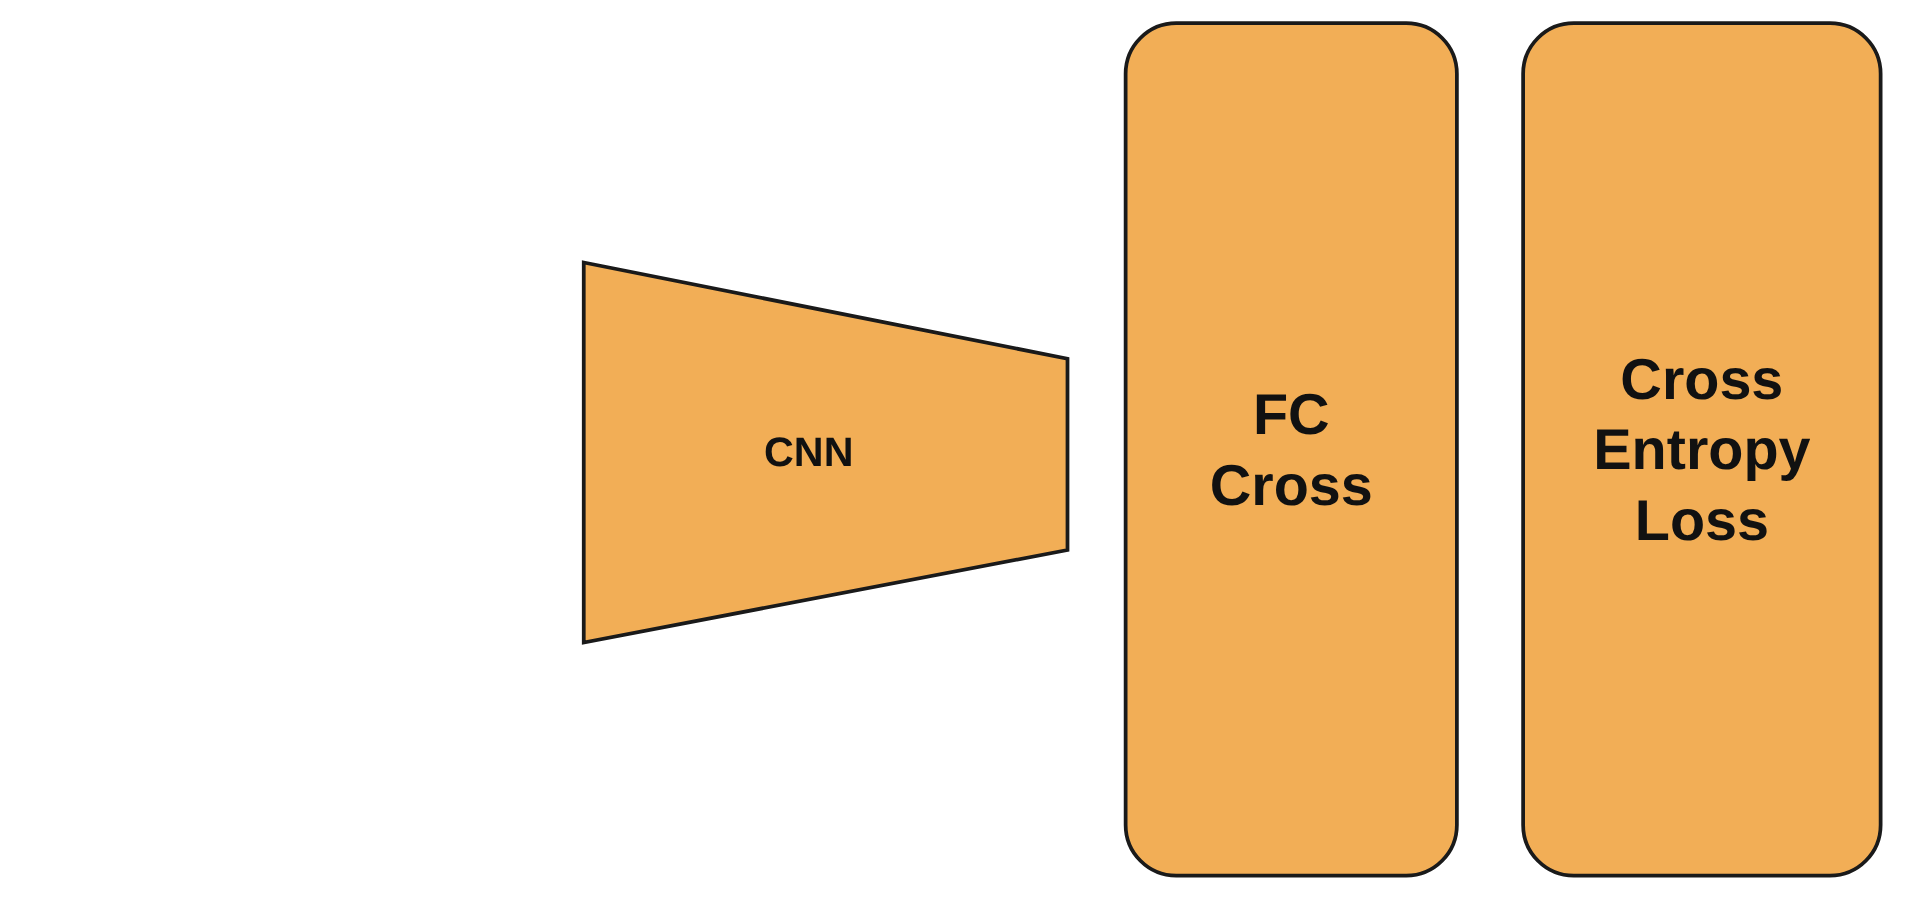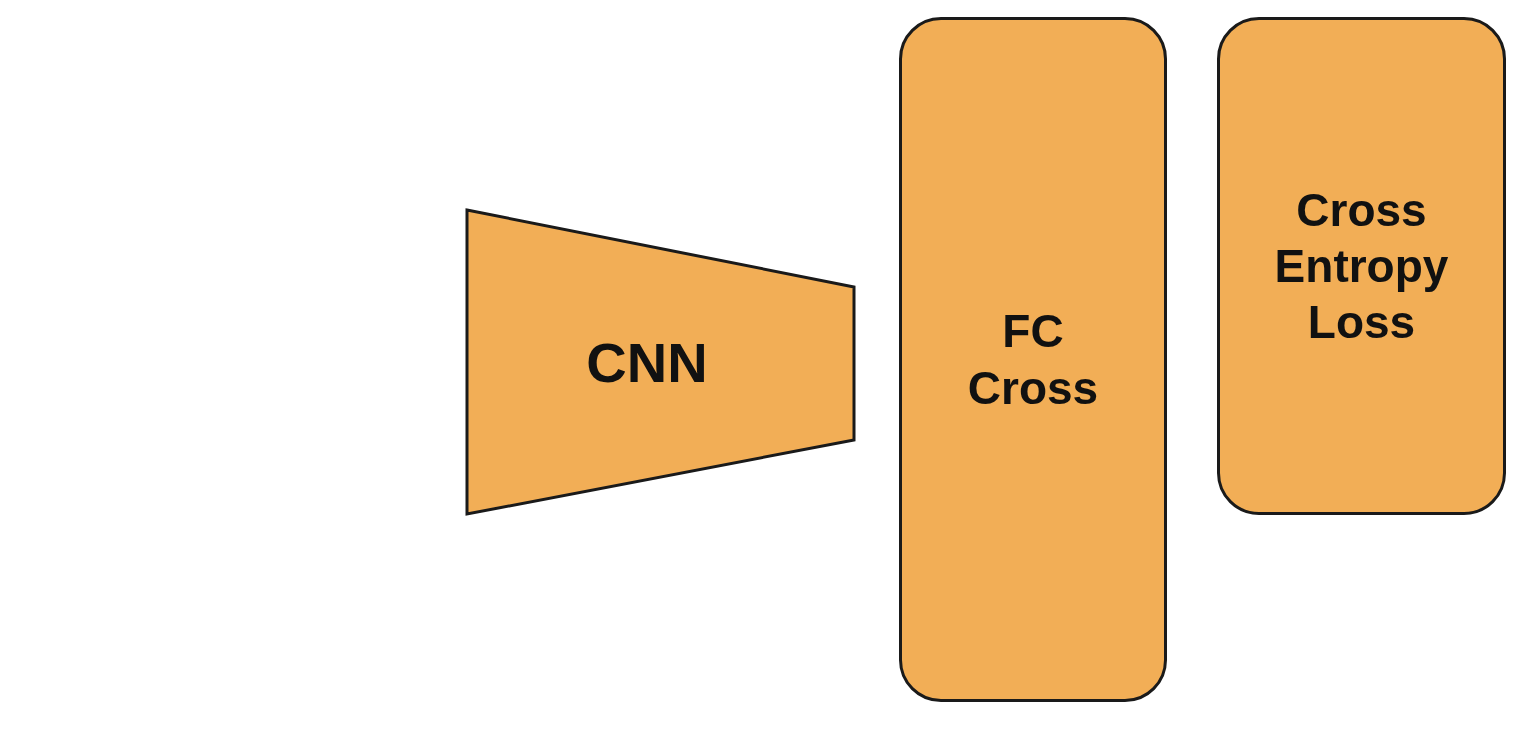--- a/index.html
+++ b/index.html
@@ -52,41 +52,41 @@
     position: absolute;
     left: 464px;
     top: 207px;
     width: 394px;
     height: 310px;
     display: flex;
     align-items: center;
     justify-content: center;
     text-align: right;
     font-weight: 700;
-    font-size: 56px;
+    font-size: 33px;
     color: #111111;
     padding-right: 28px;
     box-sizing: border-box;
     pointer-events: none;
   }
   .node-fc {
     left: 899px;
     top: 17px;
     width: 268px;
     height: 685px;
     border-radius: 42px;
     color: #111111;
     font-size: 46px;
   }
   .node-fc .label { width: 190px; }
   .node-cross {
     left: 1217px;
     top: 17px;
     width: 289px;
-    height: 498px;
+    height: 685px;
     border-radius: 42px;
     color: #111111;
     font-size: 46px;
   }
   .node-cross .label { width: 232px; }
 </style>
 </head>
 <body>
 
 <div class="canvas">

